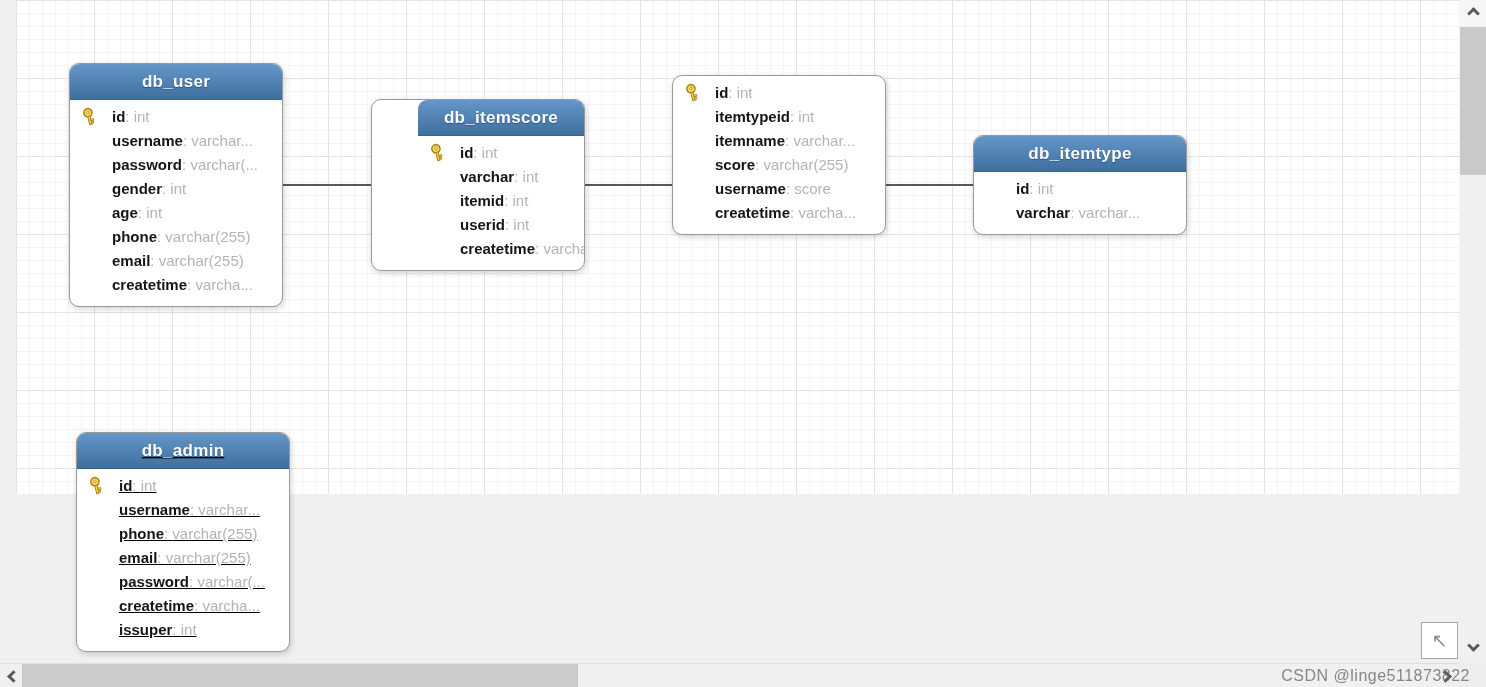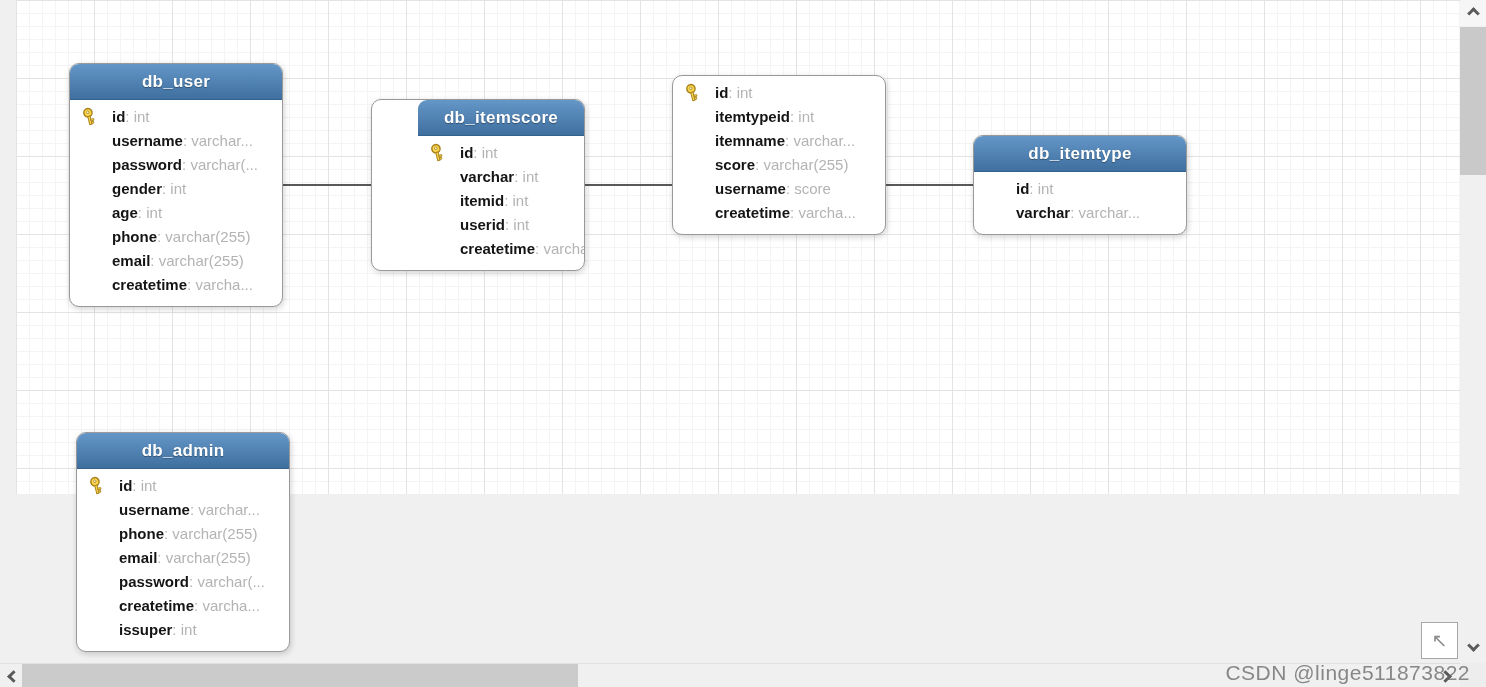--- a/index.html
+++ b/index.html
@@ -45,21 +45,21 @@
           font-size:15px; white-space:nowrap; overflow:hidden; }
   .fname { font-weight:bold; color:#151515; }
   .ftype { color:#b3b3b3; }
   .ftype::before { content:": "; }
   .pk { position:absolute; left:9px; top:2px; width:20px; height:20px; }
 
   .tbl-db_user      { left:53px;  top:63px;  }
   .tbl-db_itemscore { left:355px; top:99px;padding-left:46px;  }
   .tbl-db_item      { left:656px; top:75px;  }
   .tbl-db_itemtype  { left:957px; top:135px; }
-  .tbl-db_admin     { left:60px;  top:432px; }
+  .tbl-db_admin     { left:60px;  top:432px;text-decoration:underline; }
 
   
   .origin-btn {
     position:absolute; left:1421px; top:622px; width:37px; height:37px;
     background:#fff; border:1px solid #a6a6a6; z-index:5;
     color:#8a8a8a; font-size:19px; line-height:35px; text-align:center;
     cursor:pointer;
   }
 
   
@@ -79,21 +79,21 @@
   .hs-btn  { position:absolute; top:0; height:24px; width:22px; display:flex; align-items:center; justify-content:center; cursor:pointer; }
   .hs-left { left:0; }
   .hs-right{ right:2px; }
   .hs-thumb{ position:absolute; left:22px; top:0; height:24px; width:556px; background:#cbcbcb; cursor:pointer; }
 
   .corner { position:absolute; right:0; bottom:0; width:26px; height:24px; background:#ededed; z-index:3; }
 
   
   .watermark {
     position:absolute; right:16px; bottom:2px; z-index:10;
-    font-size:21px; color:rgba(105,105,105,0.78); letter-spacing:.5px;
+    font-size:16px; color:rgba(105,105,105,0.78); letter-spacing:.5px;
     pointer-events:none;
   }
 </style>
 </head>
 <body>
 
 <div class="canvas">
 
   <div class="connector conn-1"></div>
   <div class="connector conn-2"></div>

